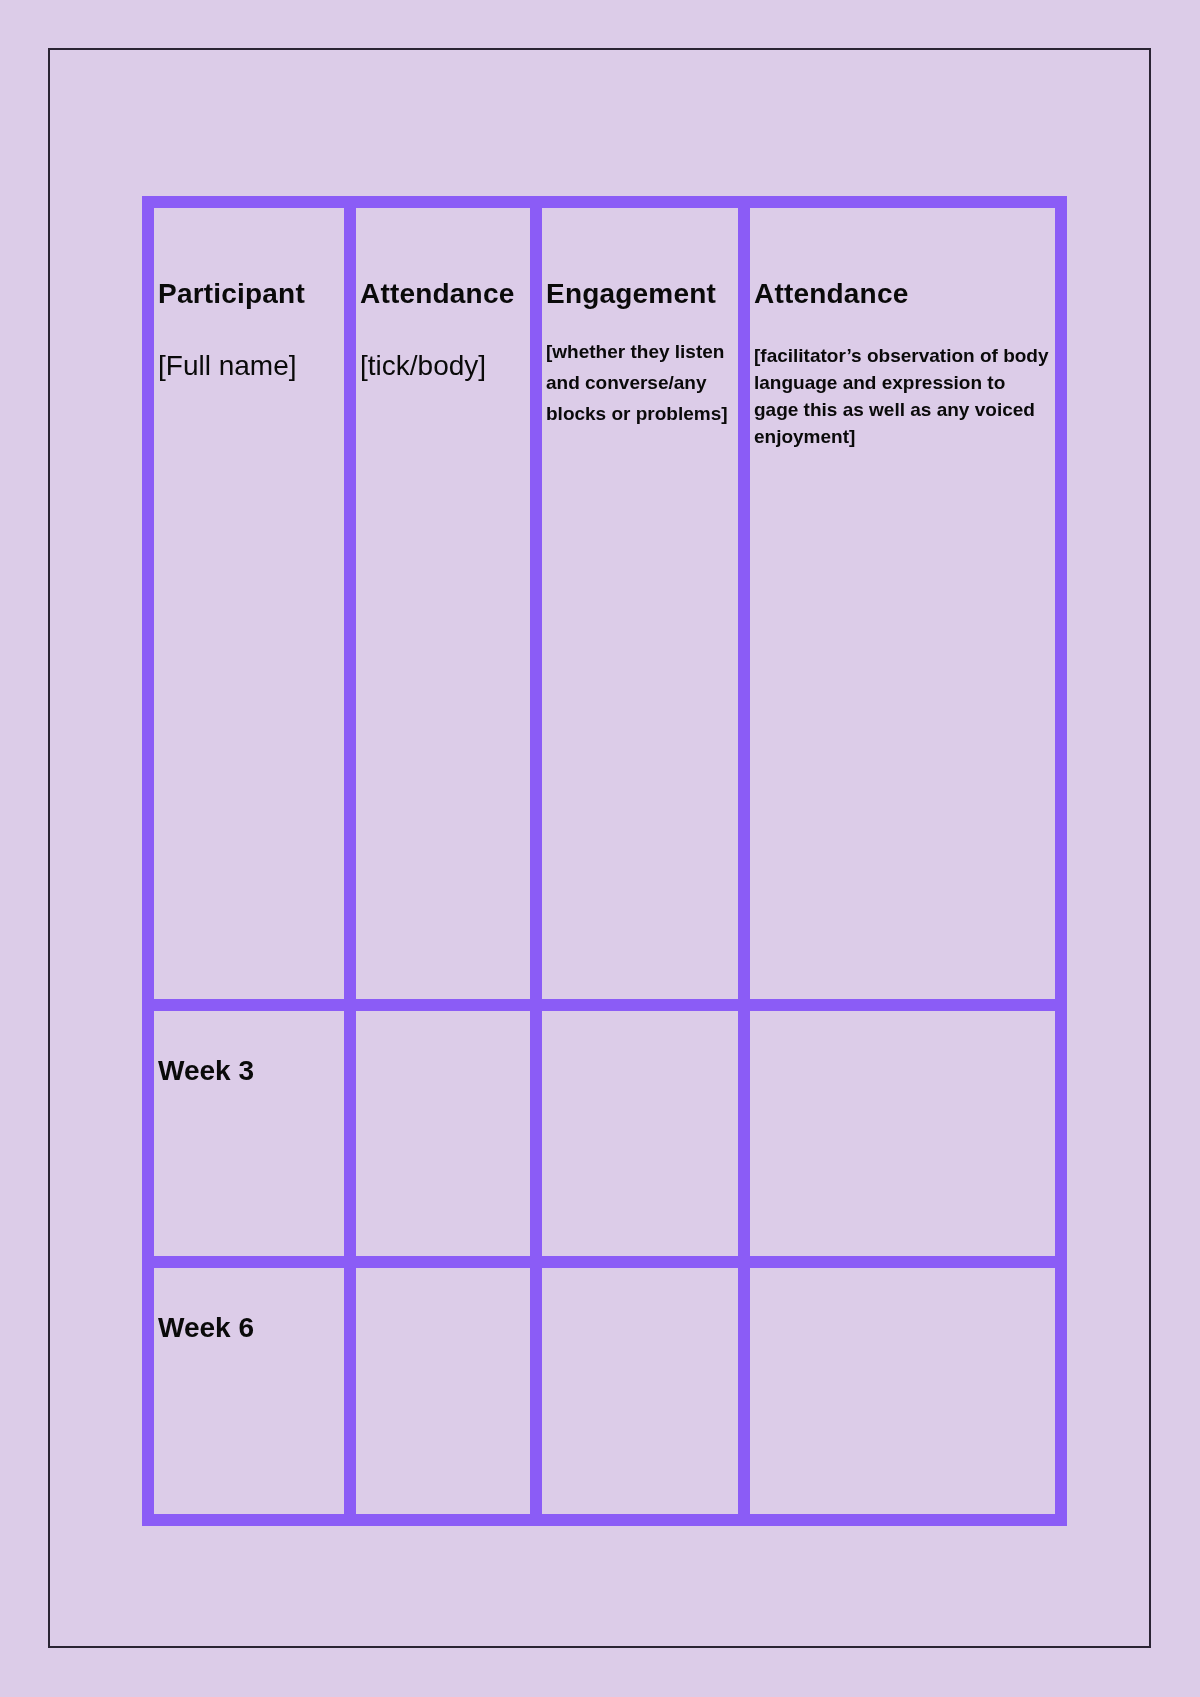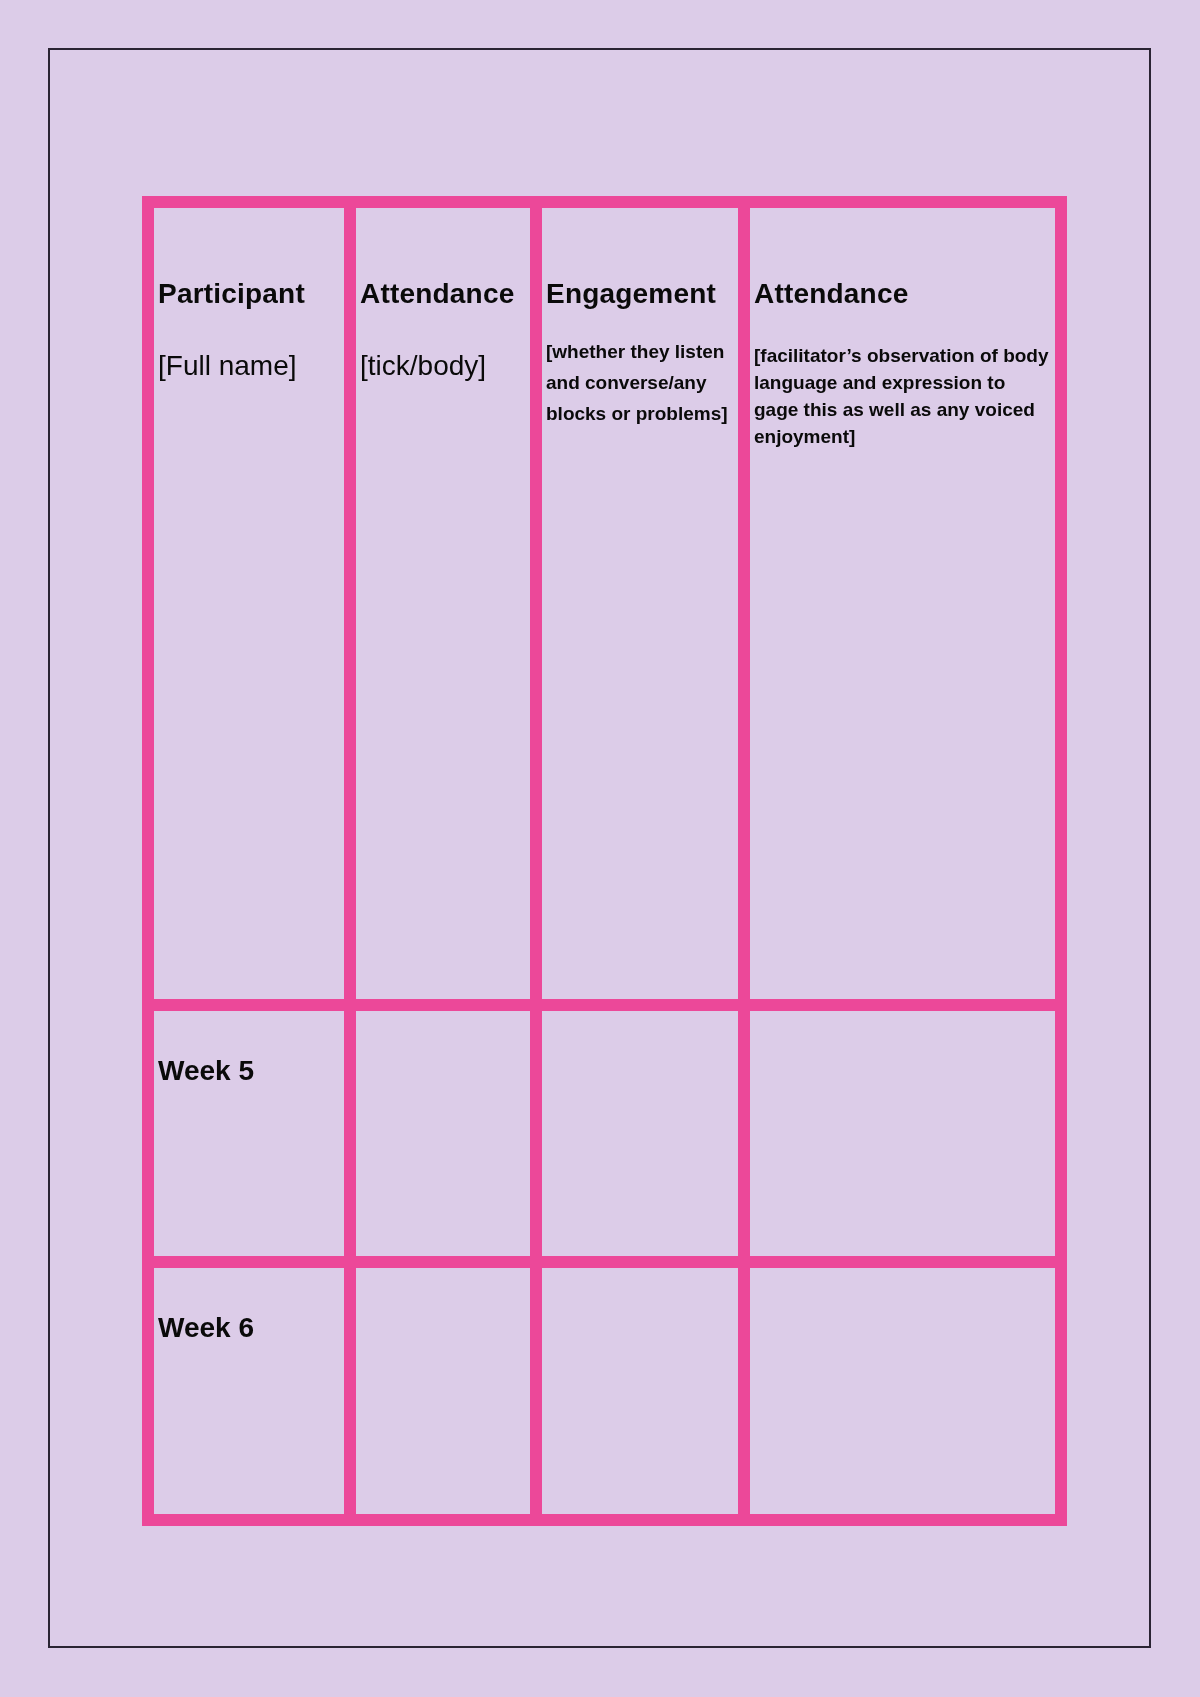--- a/index.html
+++ b/index.html
@@ -2,21 +2,21 @@
 <html><head>
 <meta charset="utf-8">
 <style>
   html,body{margin:0;padding:0;}
   body{width:1200px;height:1697px;background:#dccce8;position:relative;overflow:hidden;
     font-family:"Liberation Sans","DejaVu Sans",sans-serif;color:#0a0a0a;}
   .frame{position:absolute;left:48px;top:48px;width:1103px;height:1600px;
     border:2px solid #2a2433;box-sizing:border-box;}
   table.sheet{position:absolute;left:142px;top:196px;width:913px;height:1330px;
     border-collapse:collapse;table-layout:fixed;}
-  table.sheet td{border:12px solid #ec4899;vertical-align:top;padding:0 4px;box-sizing:border-box;}
+  table.sheet td{border:12px solid #8b5cf6;vertical-align:top;padding:0 4px;box-sizing:border-box;}
   table.sheet tr.head td{height:405px;}
   table.sheet tr.week td{height:130px;}
   .h-title{font-weight:bold;font-size:28px;margin-top:70px;display:block;letter-spacing:0.2px;}
   .h-sub-big{font-weight:normal;font-size:28px;margin-top:40px;display:block;}
   .h-sub-small{font-weight:bold;font-size:19px;line-height:31px;margin-top:26px;display:block;}
   .h-sub-small.tight{line-height:27px;margin-top:32px;}
   .week-label{font-weight:bold;font-size:28px;display:block;margin-top:44px;}
 </style>
 </head>
 <body>
@@ -45,21 +45,21 @@
       <span class="h-sub-small">[whether they listen and converse/any blocks or problems]</span>
     </td>
     <td>
       <span class="h-title">Attendance</span>
       <span class="h-sub-small tight">[facilitator’s observation of body language and expression to gage this as well as any voiced enjoyment]</span>
     </td>
   </tr>
 
   <tr class="week">
     <td>
-          <span class="week-label">Week 5</span>
+          <span class="week-label">Week 3</span>
         </td>
     <td></td>
     <td></td>
     <td></td>
   </tr>
   <tr class="week">
     <td>
           <span class="week-label">Week 6</span>
         </td>
     <td></td>

